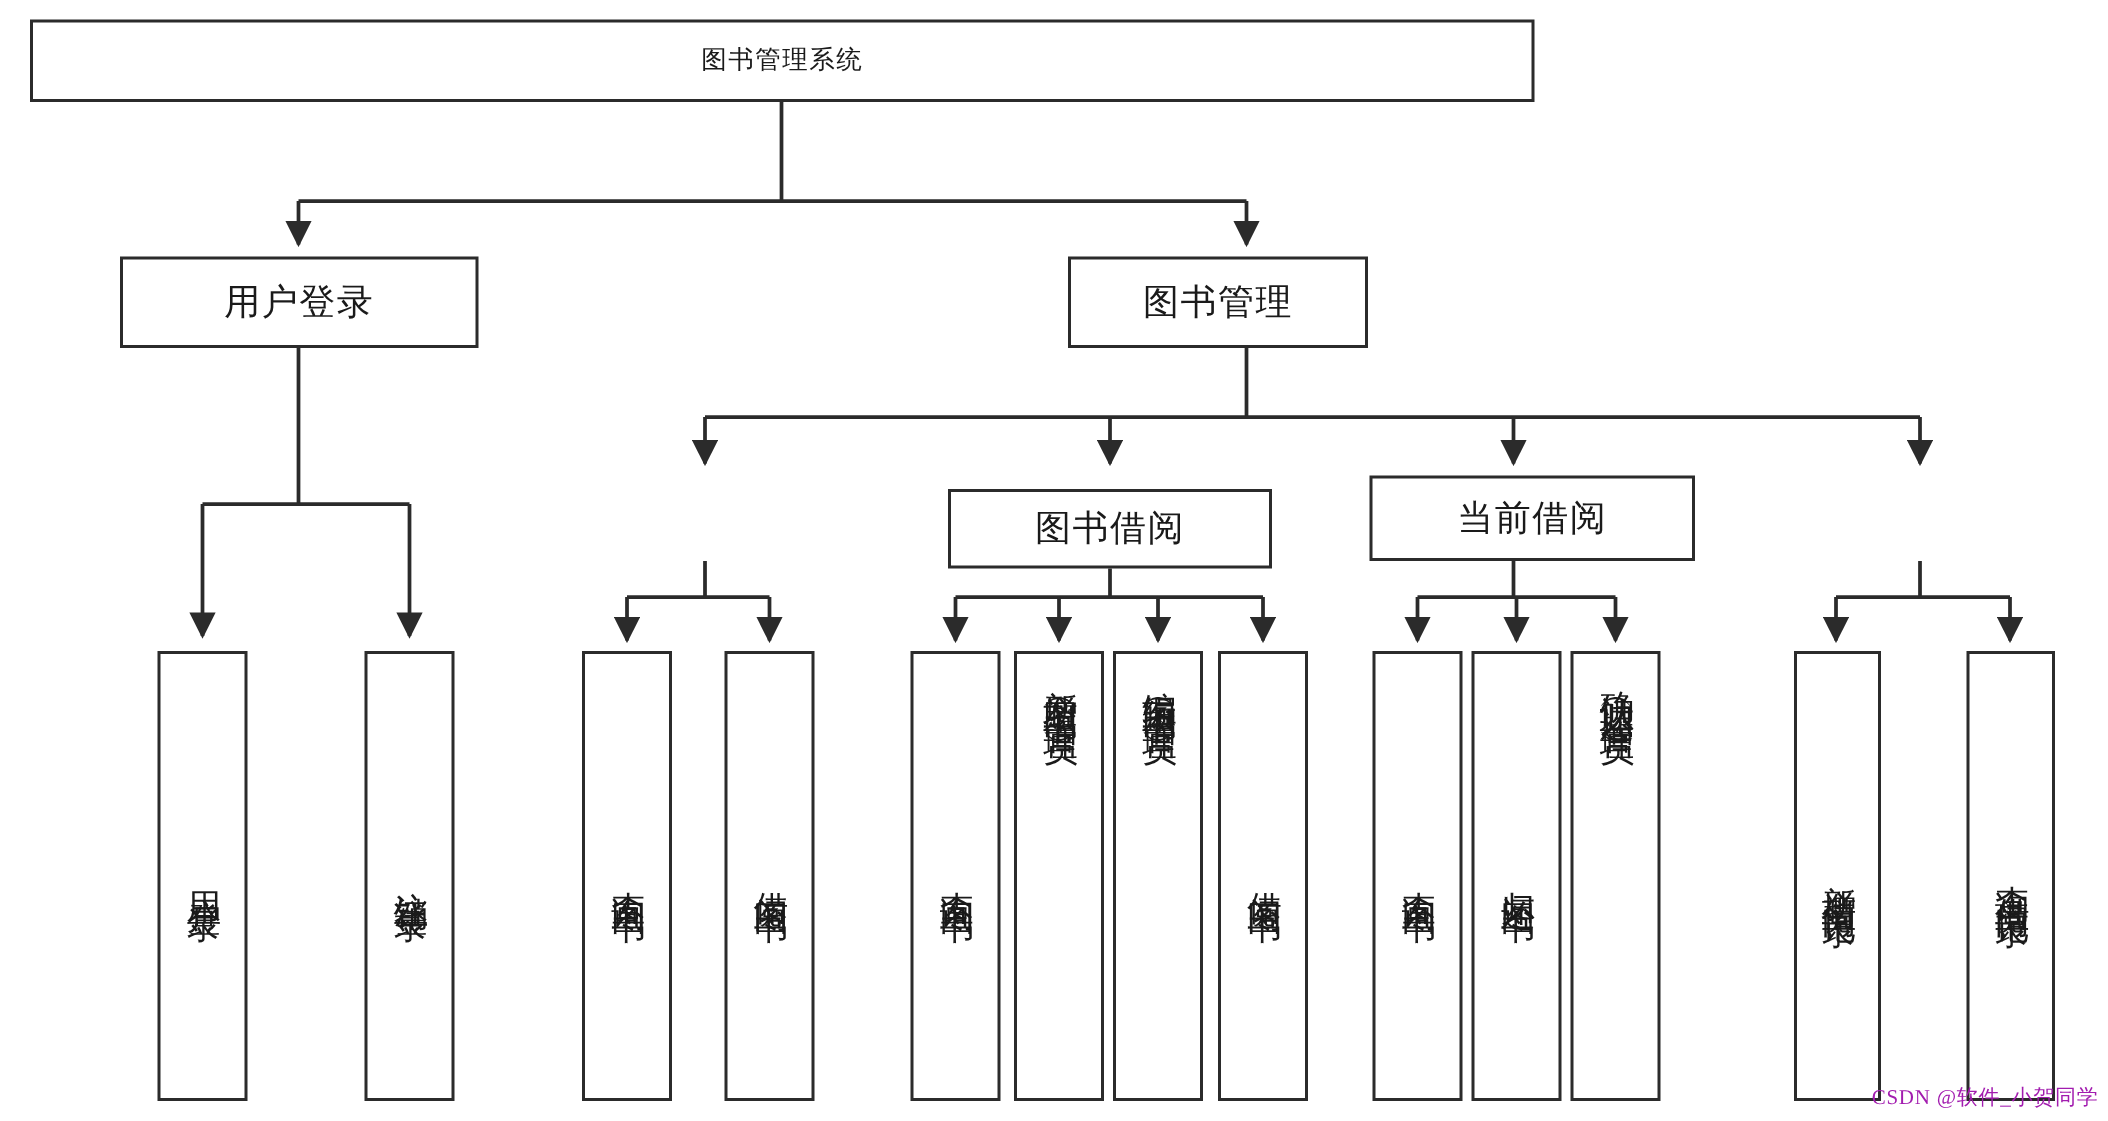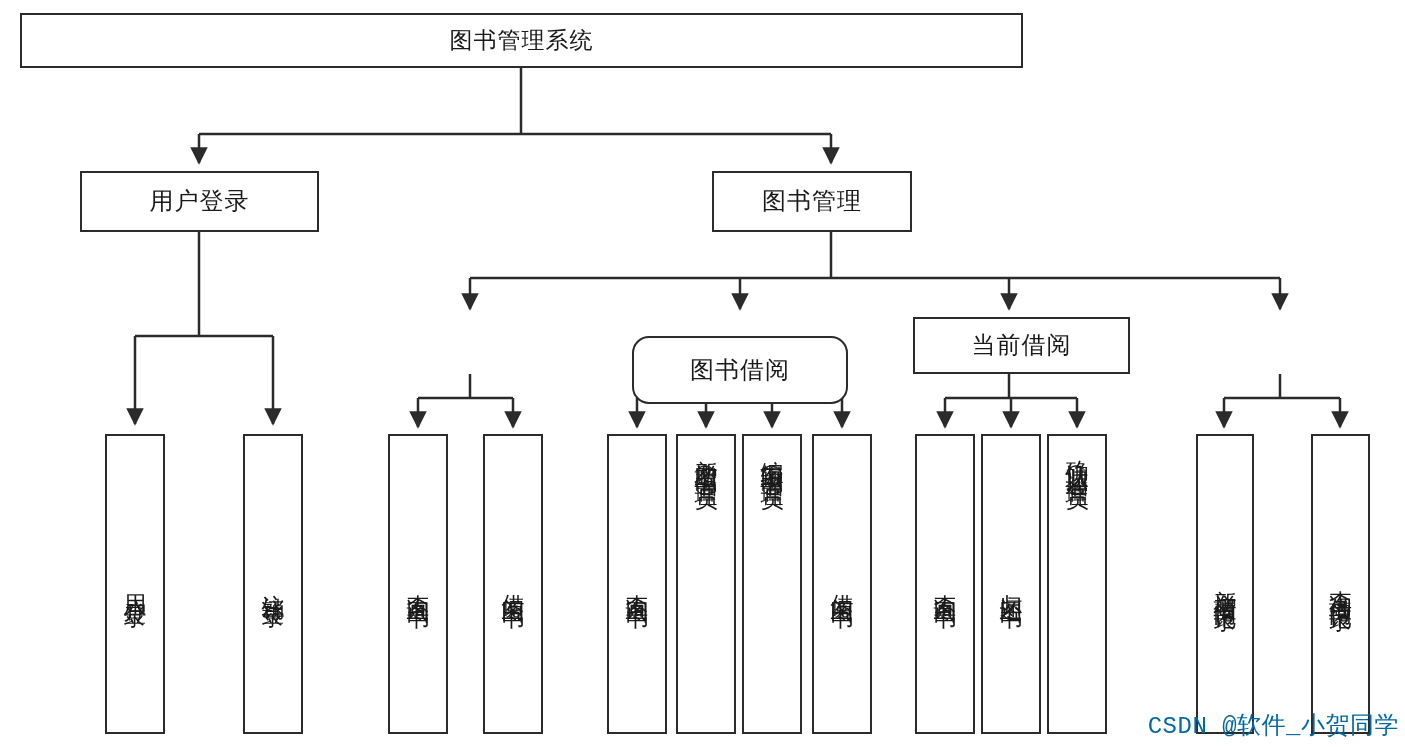--- a/index.html
+++ b/index.html
@@ -41,21 +41,21 @@
     text-align: center;
     line-height: 1.18;
     white-space: pre;
   }
   
   .node.h .node-label {
     font-size: 24px;
     letter-spacing: 1px;
   }
   .node.root .node-label {
-    font-size: 23px;
+    font-size: 17px;
   }
   
   .node.v {
     align-items: flex-start;
     justify-content: center;
     padding-top: 6px;
   }
   .node.v .node-label {
     writing-mode: vertical-rl;
     text-orientation: upright;
@@ -66,26 +66,26 @@
   }
   
   .node.v.center {
     align-items: center;
     padding-top: 0;
   }
   #watermark {
     position: absolute;
     right: 6px;
     bottom: 6px;
-    font-size: 24px;
-    color: #0369a1;
+    font-size: 14px;
+    color: #a21caf;
     letter-spacing: 0.5px;
     z-index: 3;
     white-space: nowrap;
-    font-family: Liberation Mono, monospace;
+    font-family: Liberation Serif, serif;
   }
 </style>
 </head>
 <body>
 
 <div id="diagram-root">
 
   <svg id="edges-layer" viewBox="0 0 1405 747" width="1405" height="747" xmlns="http://www.w3.org/2000/svg">
     <defs>
       <marker id="arrow" viewBox="0 0 10 10" refX="9" refY="5" markerWidth="7" markerHeight="7" orient="auto-start-reverse">
@@ -143,21 +143,21 @@
     <span class="node-label">图书管理系统</span>
   </div>
 
   <div class="node h" style="left:80px; top:171px; width:239px; height:61px;">
     <span class="node-label">用户登录</span>
   </div>
   <div class="node h" style="left:712px; top:171px; width:200px; height:61px;">
     <span class="node-label">图书管理</span>
   </div>
 
-  <div class="node h" style="left:632px; top:336px; width:216px; height:68px;border-radius:17px;">
+  <div class="node h" style="left:632px; top:326px; width:216px; height:53px;">
     <span class="node-label">图书借阅</span>
   </div>
   <div class="node h" style="left:913px; top:317px; width:217px; height:57px;">
     <span class="node-label">当前借阅</span>
   </div>
 
   <div class="node v center" style="left:105px; top:434px; width:60px; height:300px;">
     <span class="node-label">用户登录</span>
   </div>
   <div class="node v center" style="left:243px; top:434px; width:60px; height:300px;">

